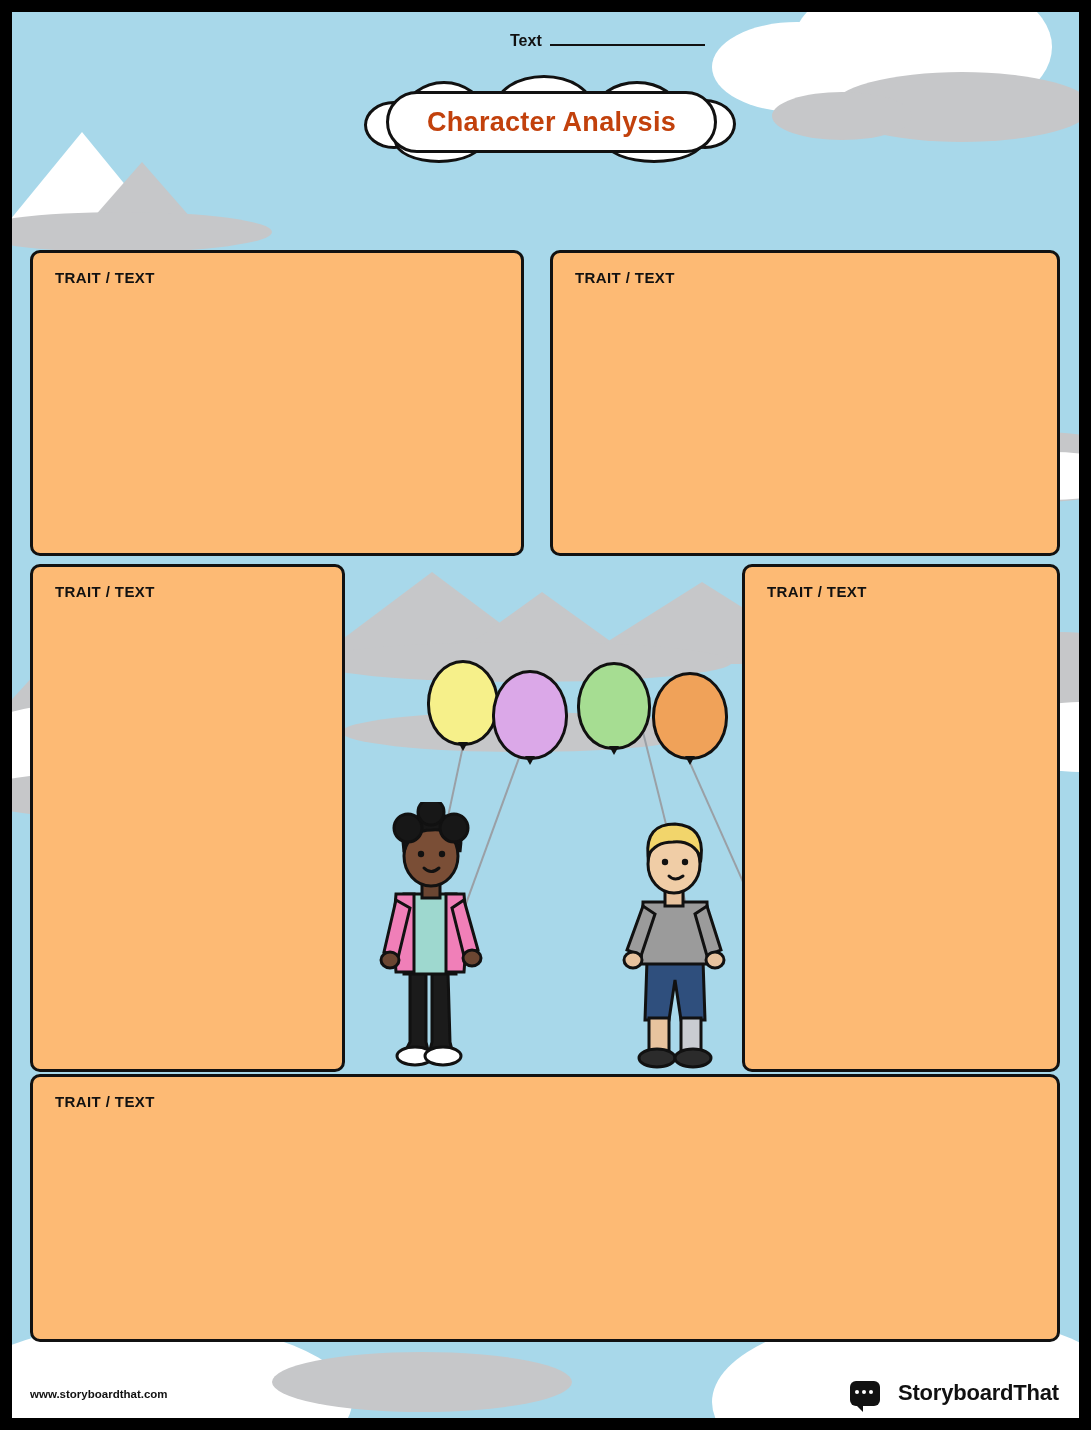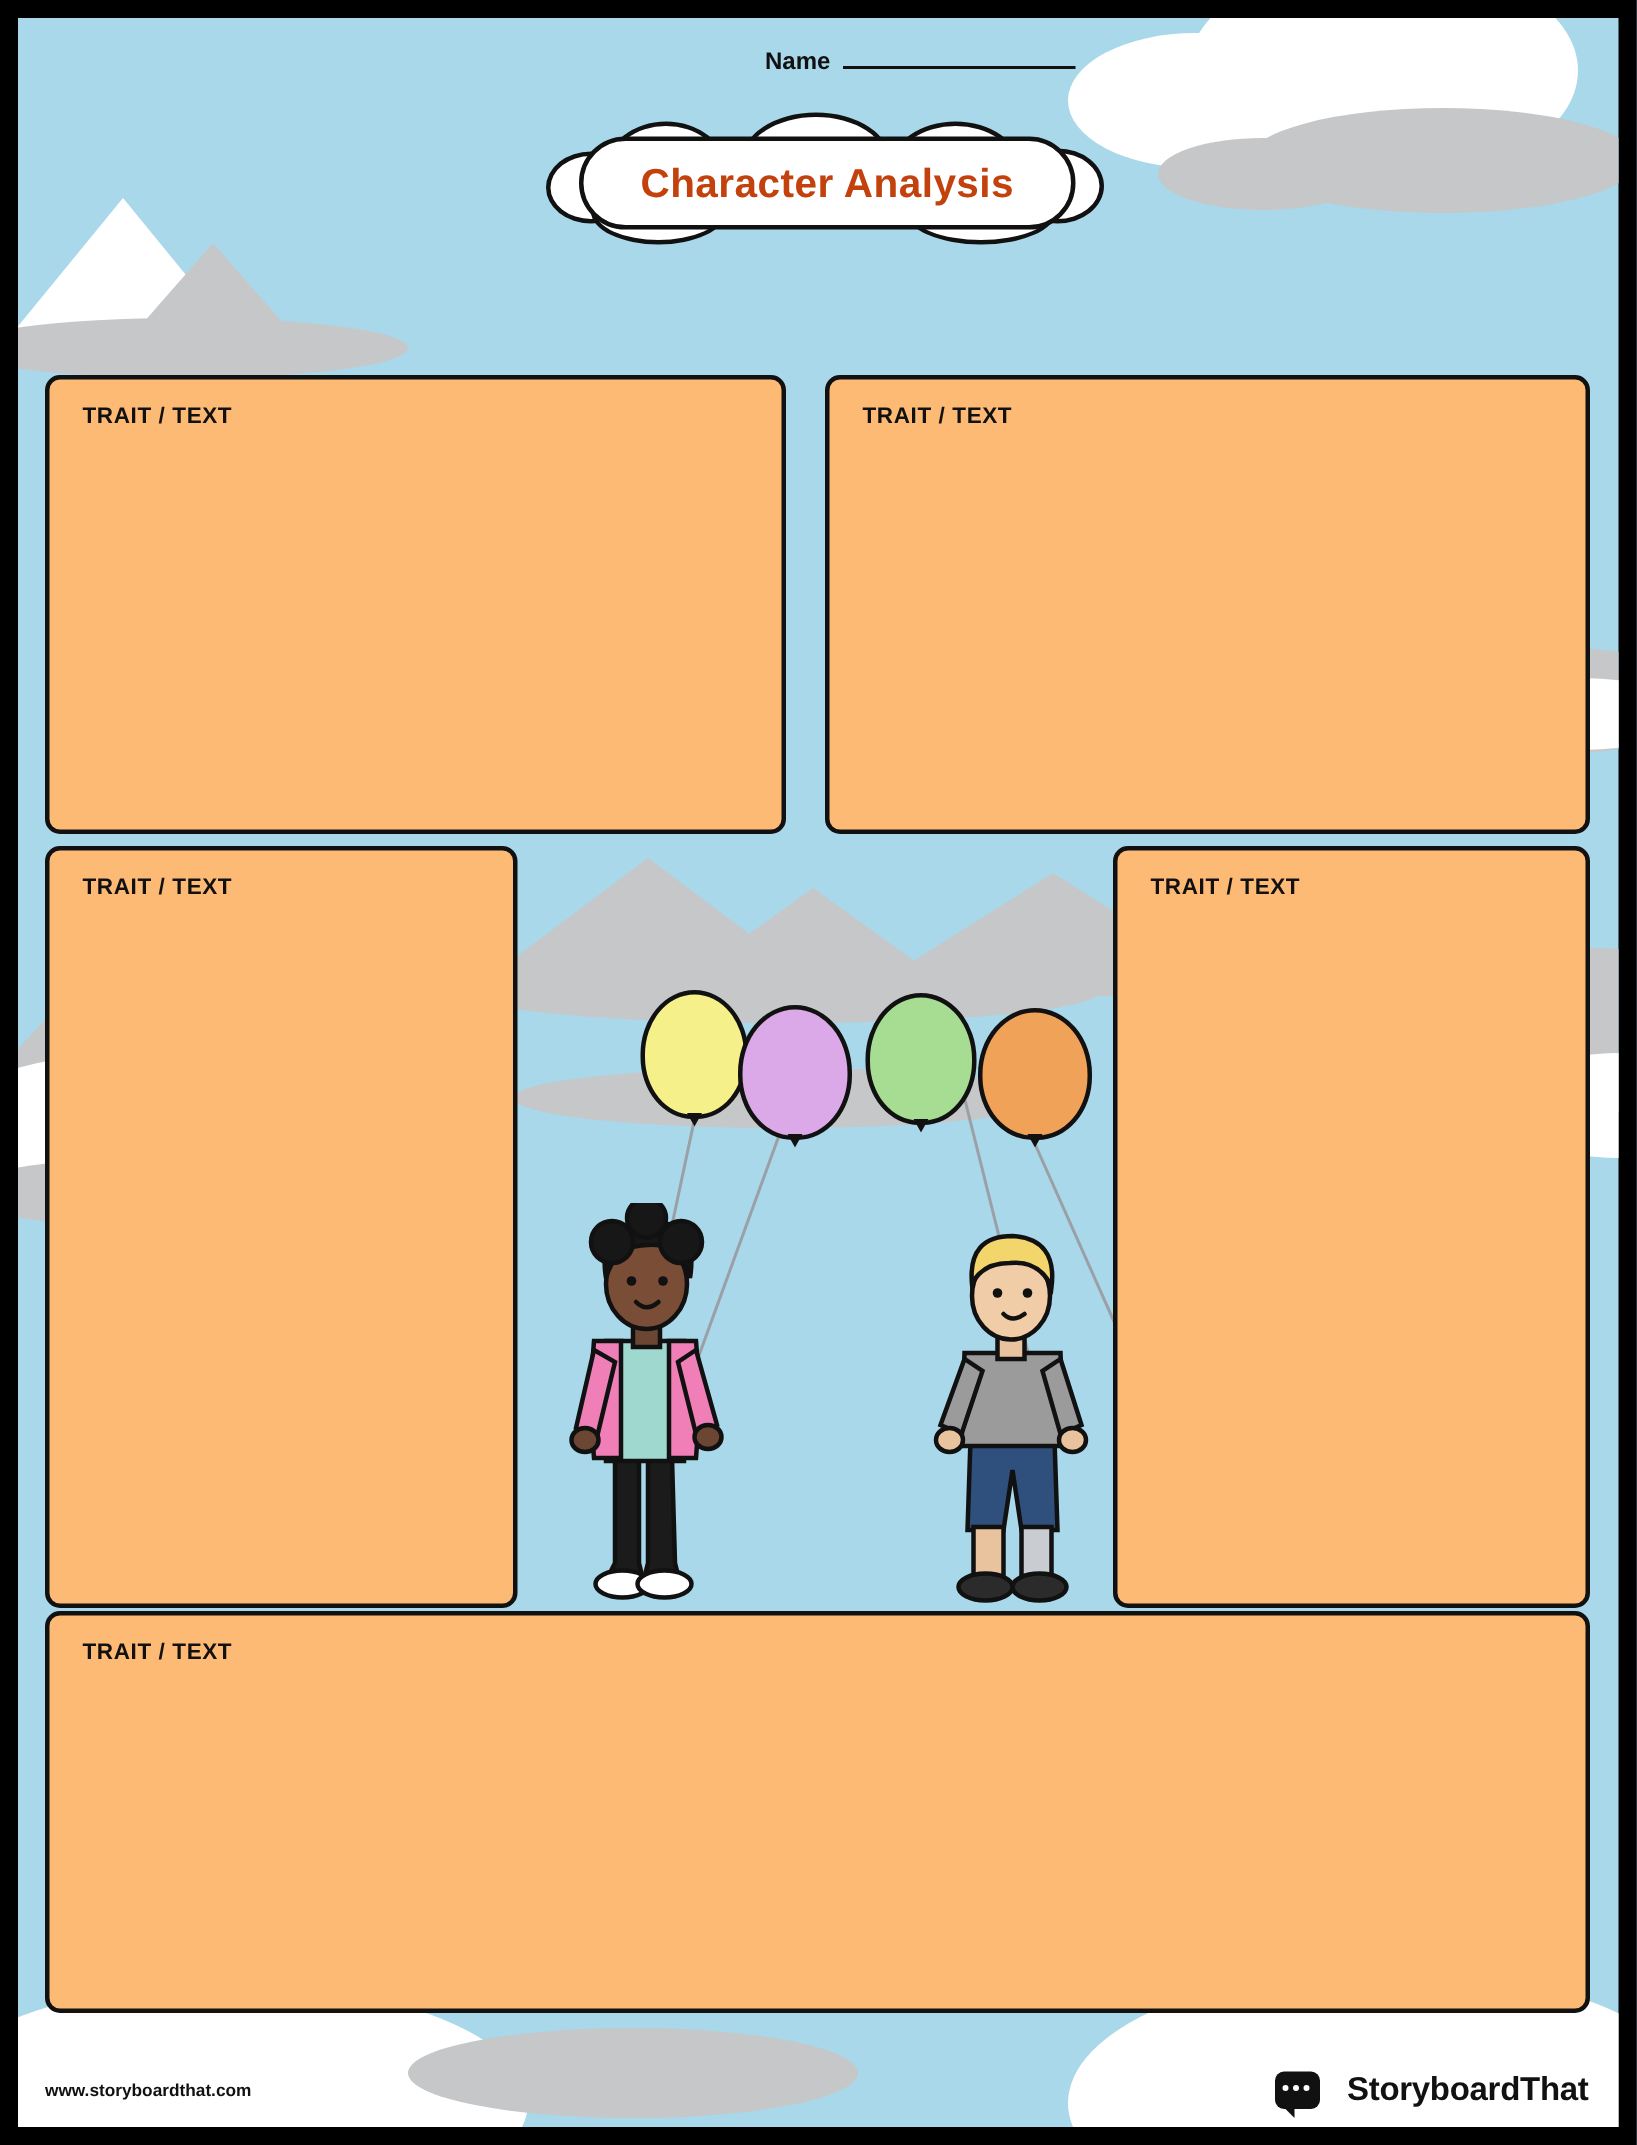--- a/index.html
+++ b/index.html
@@ -219,21 +219,21 @@
 
     <div class="cloud-gray" style="left:940px; top:620px; width:220px; height:110px;"></div>
     <div class="cloud-white" style="left:980px; top:690px; width:180px; height:70px;"></div>
 
     <div class="cloud-white" style="left:-60px; top:1310px; width:400px; height:160px;"></div>
     <div class="cloud-white" style="left:700px; top:1300px; width:420px; height:180px;"></div>
     <div class="cloud-gray" style="left:260px; top:1340px; width:300px; height:60px;"></div>
   </div>
 
   <div class="date-wrap">
-    <span class="lbl">Name</span>
+    <span class="lbl">Text</span>
     <span class="rule date"></span>
   </div>
 
   <div class="title-cloud">
     <div class="blob" style="left:0px;  top:24px; width:60px; height:48px;"></div>
     <div class="blob" style="left:40px; top:4px;  width:80px; height:64px;"></div>
     <div class="blob" style="left:130px;top:-2px; width:100px;height:66px;"></div>
     <div class="blob" style="left:230px;top:4px;  width:86px; height:62px;"></div>
     <div class="blob" style="left:310px;top:22px; width:62px; height:50px;"></div>
     <div class="blob" style="left:30px; top:42px; width:90px; height:44px;"></div>

